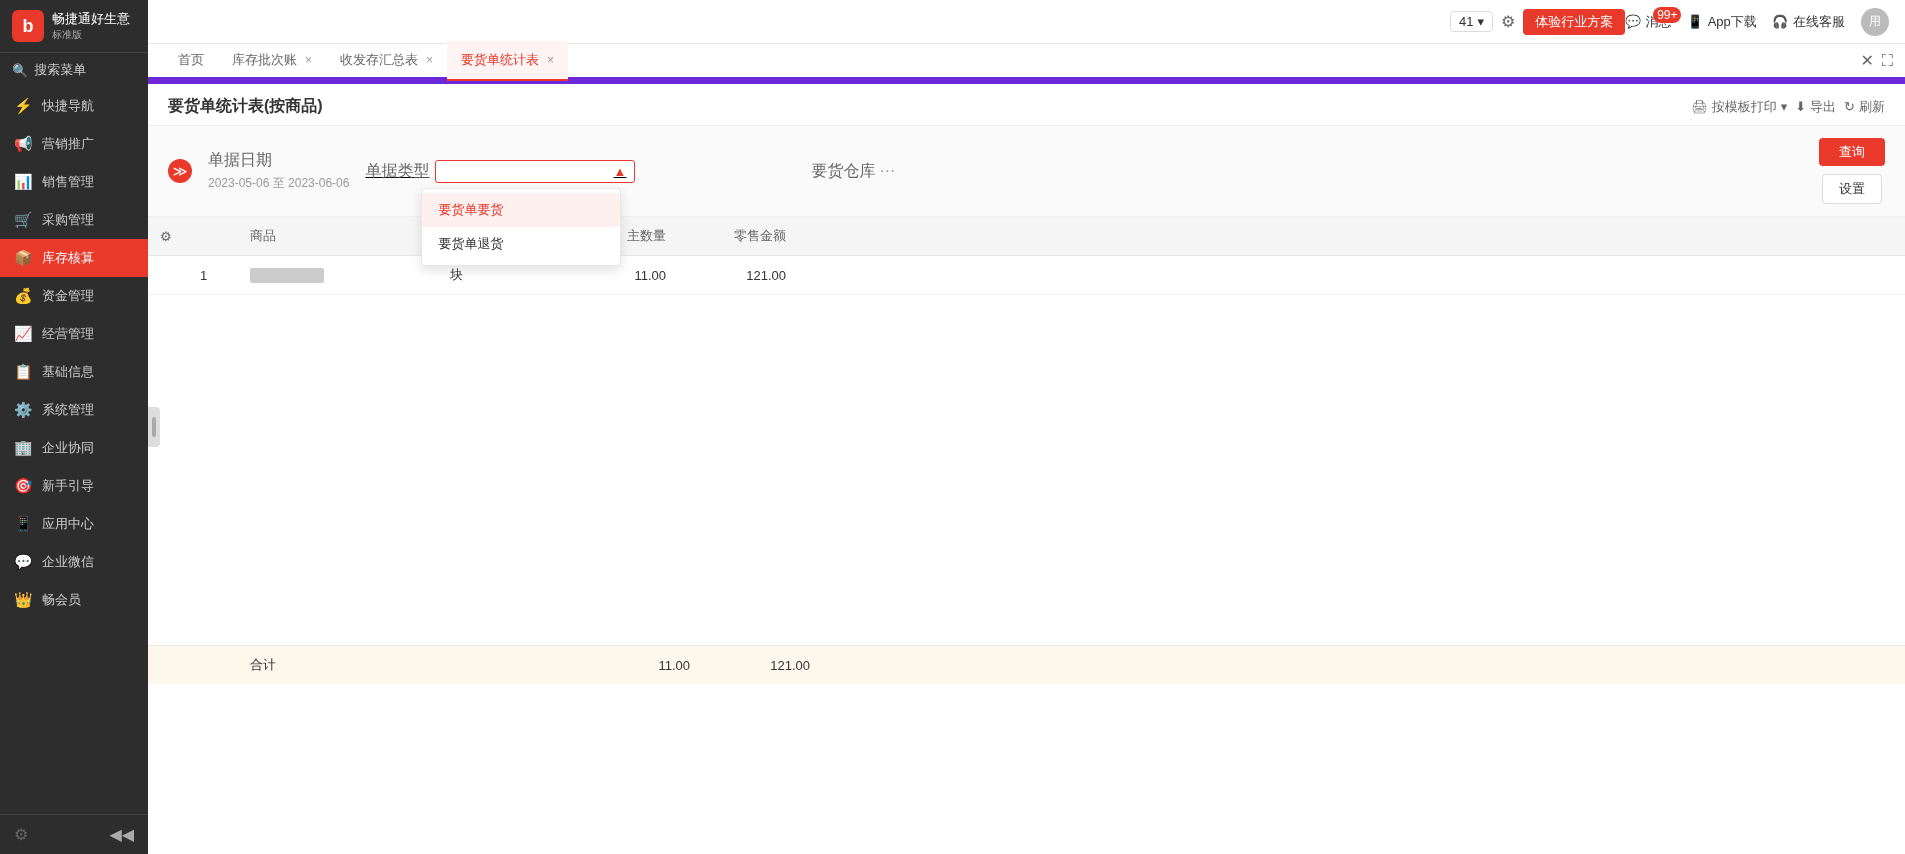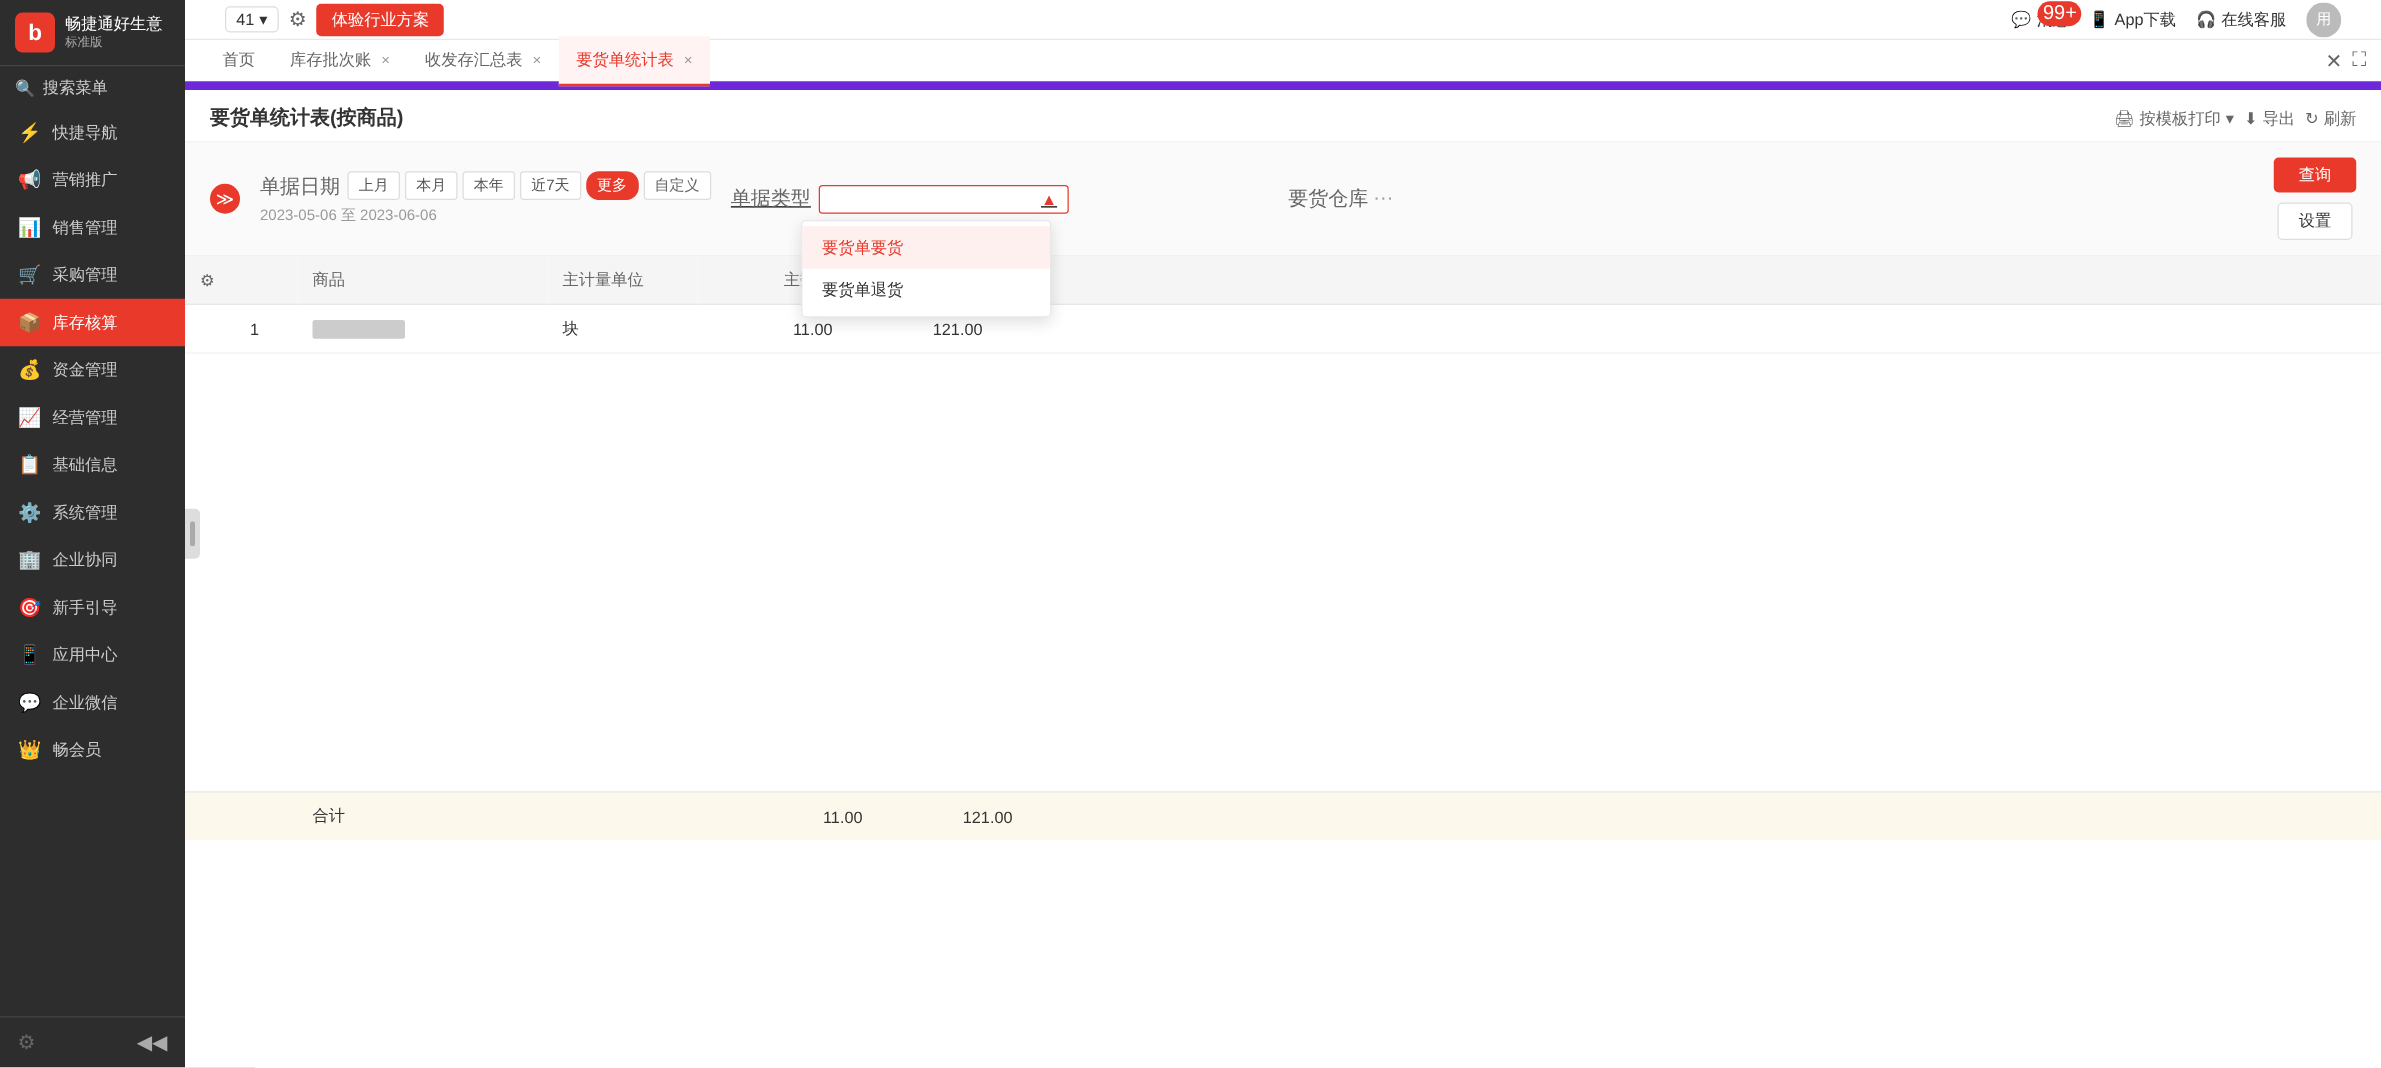--- a/index.html
+++ b/index.html
@@ -58,26 +58,26 @@
       flex: 1;
       display: flex;
       flex-direction: column;
       height: 854px;
       background: #f0f2f5;
       overflow: hidden;
     }
 
     
     .top-header {
-      height: 32px;
+      height: 44px;
       background: #fff;
       display: flex;
       align-items: center;
-      justify-content: space-between;
-      padding: 0 32px;
+      justify-content: flex-end;
+      padding: 0 16px;
       border-bottom: 1px solid #e8e8e8;
       box-shadow: 0 1px 4px rgba(0,0,0,0.08);
     }
     .header-left {
       display: flex; align-items: center; gap: 8px;
     }
     .store-selector {
       display: flex; align-items: center; gap: 4px;
       border: 1px solid #ddd; border-radius: 4px; padding: 2px 8px;
       font-size: 13px; color: #333; cursor: pointer;
@@ -92,21 +92,21 @@
     .header-right {
       display: flex; align-items: center; gap: 16px;
     }
     .header-action {
       display: flex; align-items: center; gap: 4px;
       font-size: 13px; color: #333; cursor: pointer;
       position: relative;
     }
     .badge {
       background: #e8392a; color: #fff;
-      border-radius: 10px; font-size: 16px;
+      border-radius: 10px; font-size: 12px;
       padding: 1px 4px; position: absolute;
       top: -6px; right: -10px;
       min-width: 18px; text-align: center;
     }
     .user-avatar {
       width: 28px; height: 28px; border-radius: 50%;
       background: #ccc; overflow: hidden; cursor: pointer;
     }
 
     
@@ -466,28 +466,20 @@
       </div>
 
       <div class="filter-bar">
         <div class="expand-btn">
           <span style="font-size:14px;">≫</span>
         </div>
 
         <div class="filter-date-col">
           <div style="display:flex;align-items:flex-end;gap:6px;">
             <span class="filter-label">单据日期</span>
-            <div class="date-btns">
-              <button class="date-btn">上月</button>
-              <button class="date-btn">本月</button>
-              <button class="date-btn">本年</button>
-              <button class="date-btn">近7天</button>
-              <button class="date-btn more">更多</button>
-              <button class="date-btn custom">自定义</button>
-            </div>
           </div>
           <div class="date-range-text">2023-05-06 至 2023-06-06</div>
         </div>
 
         <div class="filter-type-group type-dropdown-wrapper">
           <span class="filter-label">单据类型</span>
           <div class="filter-type-input" style="width:200px;">
             <span style="color:#333;"></span>
             <span style="color:#e8392a;">▲</span>
           </div>

